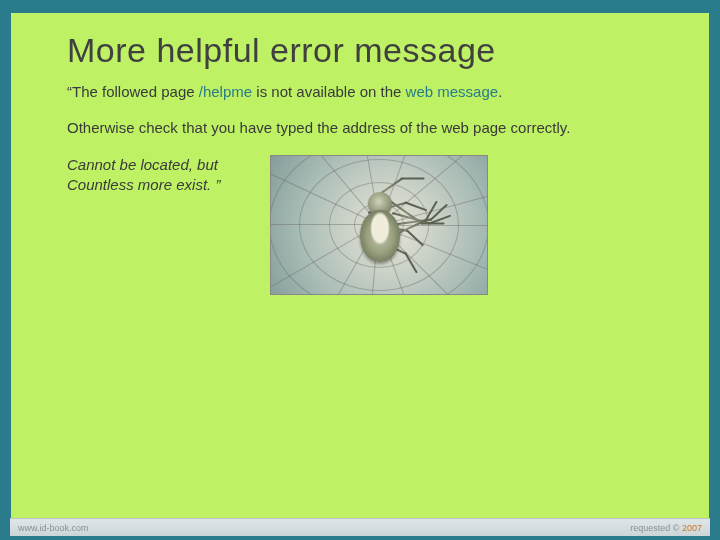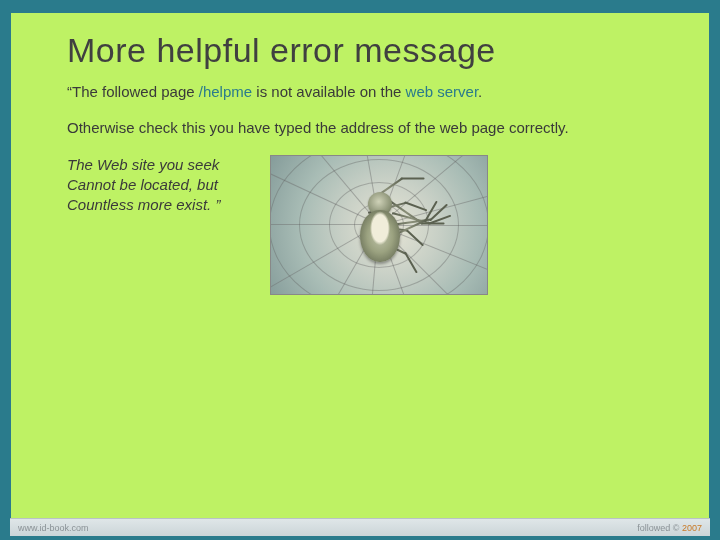--- a/index.html
+++ b/index.html
@@ -128,29 +128,28 @@
 </style>
 </head>
 <body>
 
 <div class="slide">
   <h1 class="title">More helpful error message</h1>
 
   <div class="body-text">
 
     <p>
-      <span>“The followed page </span><span class="path">/helpme</span><span> is not available on the </span><span class="link">web server</span><span>.</span>
+      <span>“The followed page </span><span class="path">/helpme</span><span> is not available on the </span><span class="link">web message</span><span>.</span>
     </p>
 
 
-    <p>Otherwise check this you have typed the address of the web page correctly.</p>
+    <p>Otherwise check that you have typed the address of the web page correctly.</p>
 
     <div class="haiku-row">
       <div class="haiku">
-        <div>The Web site you seek</div>
         <div>Cannot be located, but</div>
         <div>Countless more exist. ”</div>
       </div>
 
       <div class="spider-fig">
         <div class="web-line wl1"></div>
           <div class="web-line wl2"></div>
           <div class="web-line wl3"></div>
         <div class="web-line wl4"></div>
           <div class="web-line wl5"></div>
@@ -181,15 +180,15 @@
         </div>
       </div>
     </div>
 
   </div>
 </div>
 
 <div class="footer">
   <span>www.id-book.com</span>
   <span class="copyright">
-    <span>followed © </span><span class="y">2007</span>
+    <span>requested © </span><span class="y">2007</span>
   </span>
 </div>
 
 </body></html>

